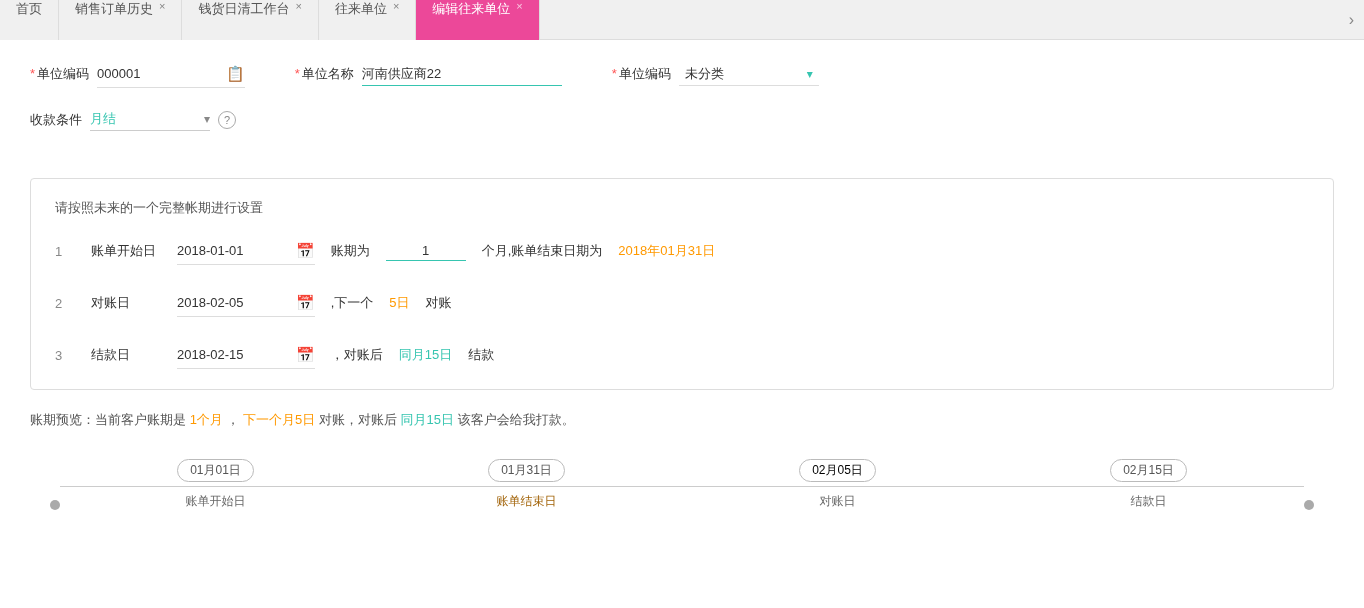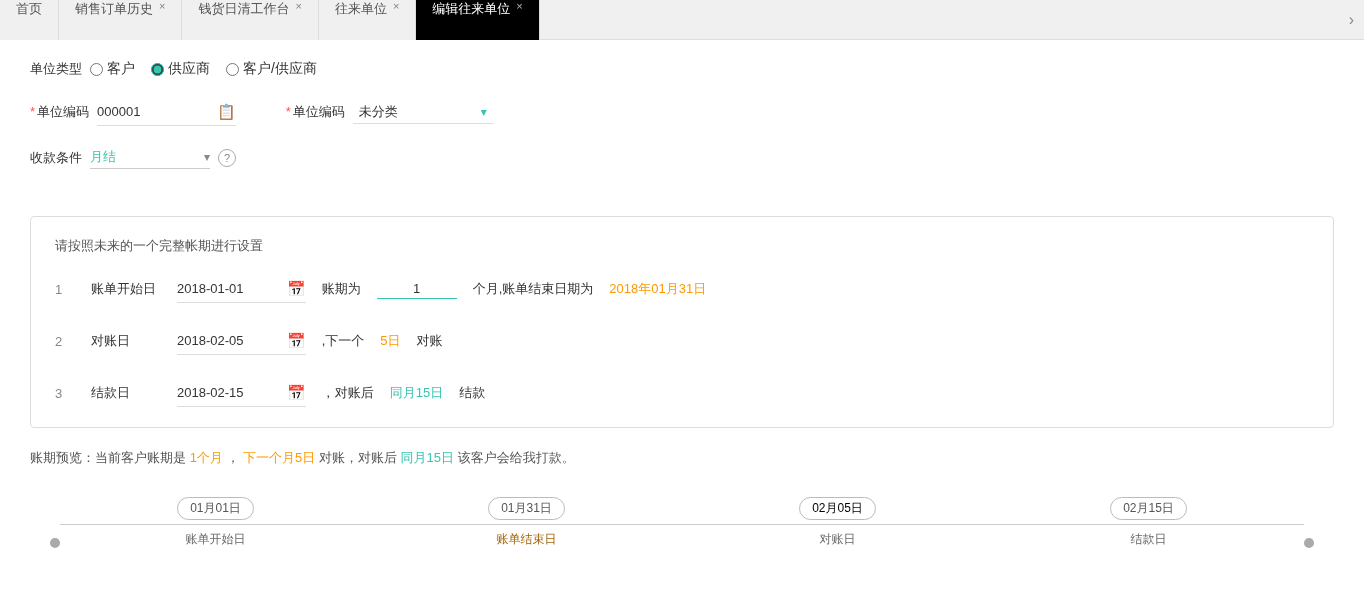--- a/index.html
+++ b/index.html
@@ -21,21 +21,21 @@
       height: 40px;
       cursor: pointer;
       font-size: 13px;
       color: #555;
       border-right: 1px solid #ddd;
       background: #f0f0f0;
       white-space: nowrap;
       gap: 6px;
     }
     .tab-item.active {
-      background: #000000;
+      background: #ec4899;
       color: #fff;
     }
     .tab-close {
       font-size: 11px;
       opacity: 0.7;
       cursor: pointer;
     }
     .tab-expand {
       margin-left: auto;
       padding: 0 10px;
@@ -99,21 +99,21 @@
       color: #333;
       background: transparent;
       width: 160px;
     }
 
     .input-with-icon {
       display: flex;
       align-items: center;
       border-bottom: 1px solid #ddd;
       padding: 2px 0;
-      gap: 0;
+      gap: 9px;
     }
     .input-with-icon input {
       border: none;
       outline: none;
       font-size: 13px;
       width: 130px;
       background: transparent;
     }
     .calendar-icon {
       color: #36c5b0;
@@ -233,50 +233,35 @@
   </div>
   <div class="tab-item active">
     <span>编辑往来单位</span>
     <span class="tab-close">×</span>
   </div>
   <div class="tab-expand">›</div>
 </div>
 
 <div class="content">
 
-  <div class="form-row">
-    <div class="form-field">
-      <span class="field-label">单位类型</span>
-      <div class="radio-group">
-        <label class="radio-item">
-          <input type="radio" name="unit_type" style="">
-          <span>客户</span>
-        </label>
-        <label class="radio-item">
-          <input type="radio" name="unit_type" checked="" style="">
-          <span>供应商</span>
-        </label>
-        <label class="radio-item">
-          <input type="radio" name="unit_type" style="">
-          <span>客户/供应商</span>
-        </label>
-      </div>
-    </div>
-  </div>
 
   <div class="form-row">
 
     <div class="form-field">
       <span class="field-label"><span class="required-mark">*</span><span>单位编码</span></span>
       <div class="input-with-icon">
         <input type="text" class="form-input" value="000001" style="width: 120px;">
         <span class="calendar-icon">📋</span>
       </div>
     </div>
 
+    <div class="form-field" style="margin-left:30px;">
+      <span class="field-label"><span class="required-mark">*</span><span>单位名称</span></span>
+      <input type="text" class="form-input" style="width: 200px; border-bottom-color: rgb(54, 197, 176);" value="河南供应商22">
+    </div>
 
     <div class="form-field" style="margin-left:30px;">
       <span class="field-label"><span class="required-mark">*</span><span>单位编码</span></span>
       <div class="select-field">
         <span class="select-value">未分类</span>
         <span class="select-arrow">▾</span>
       </div>
     </div>
   </div>
 

